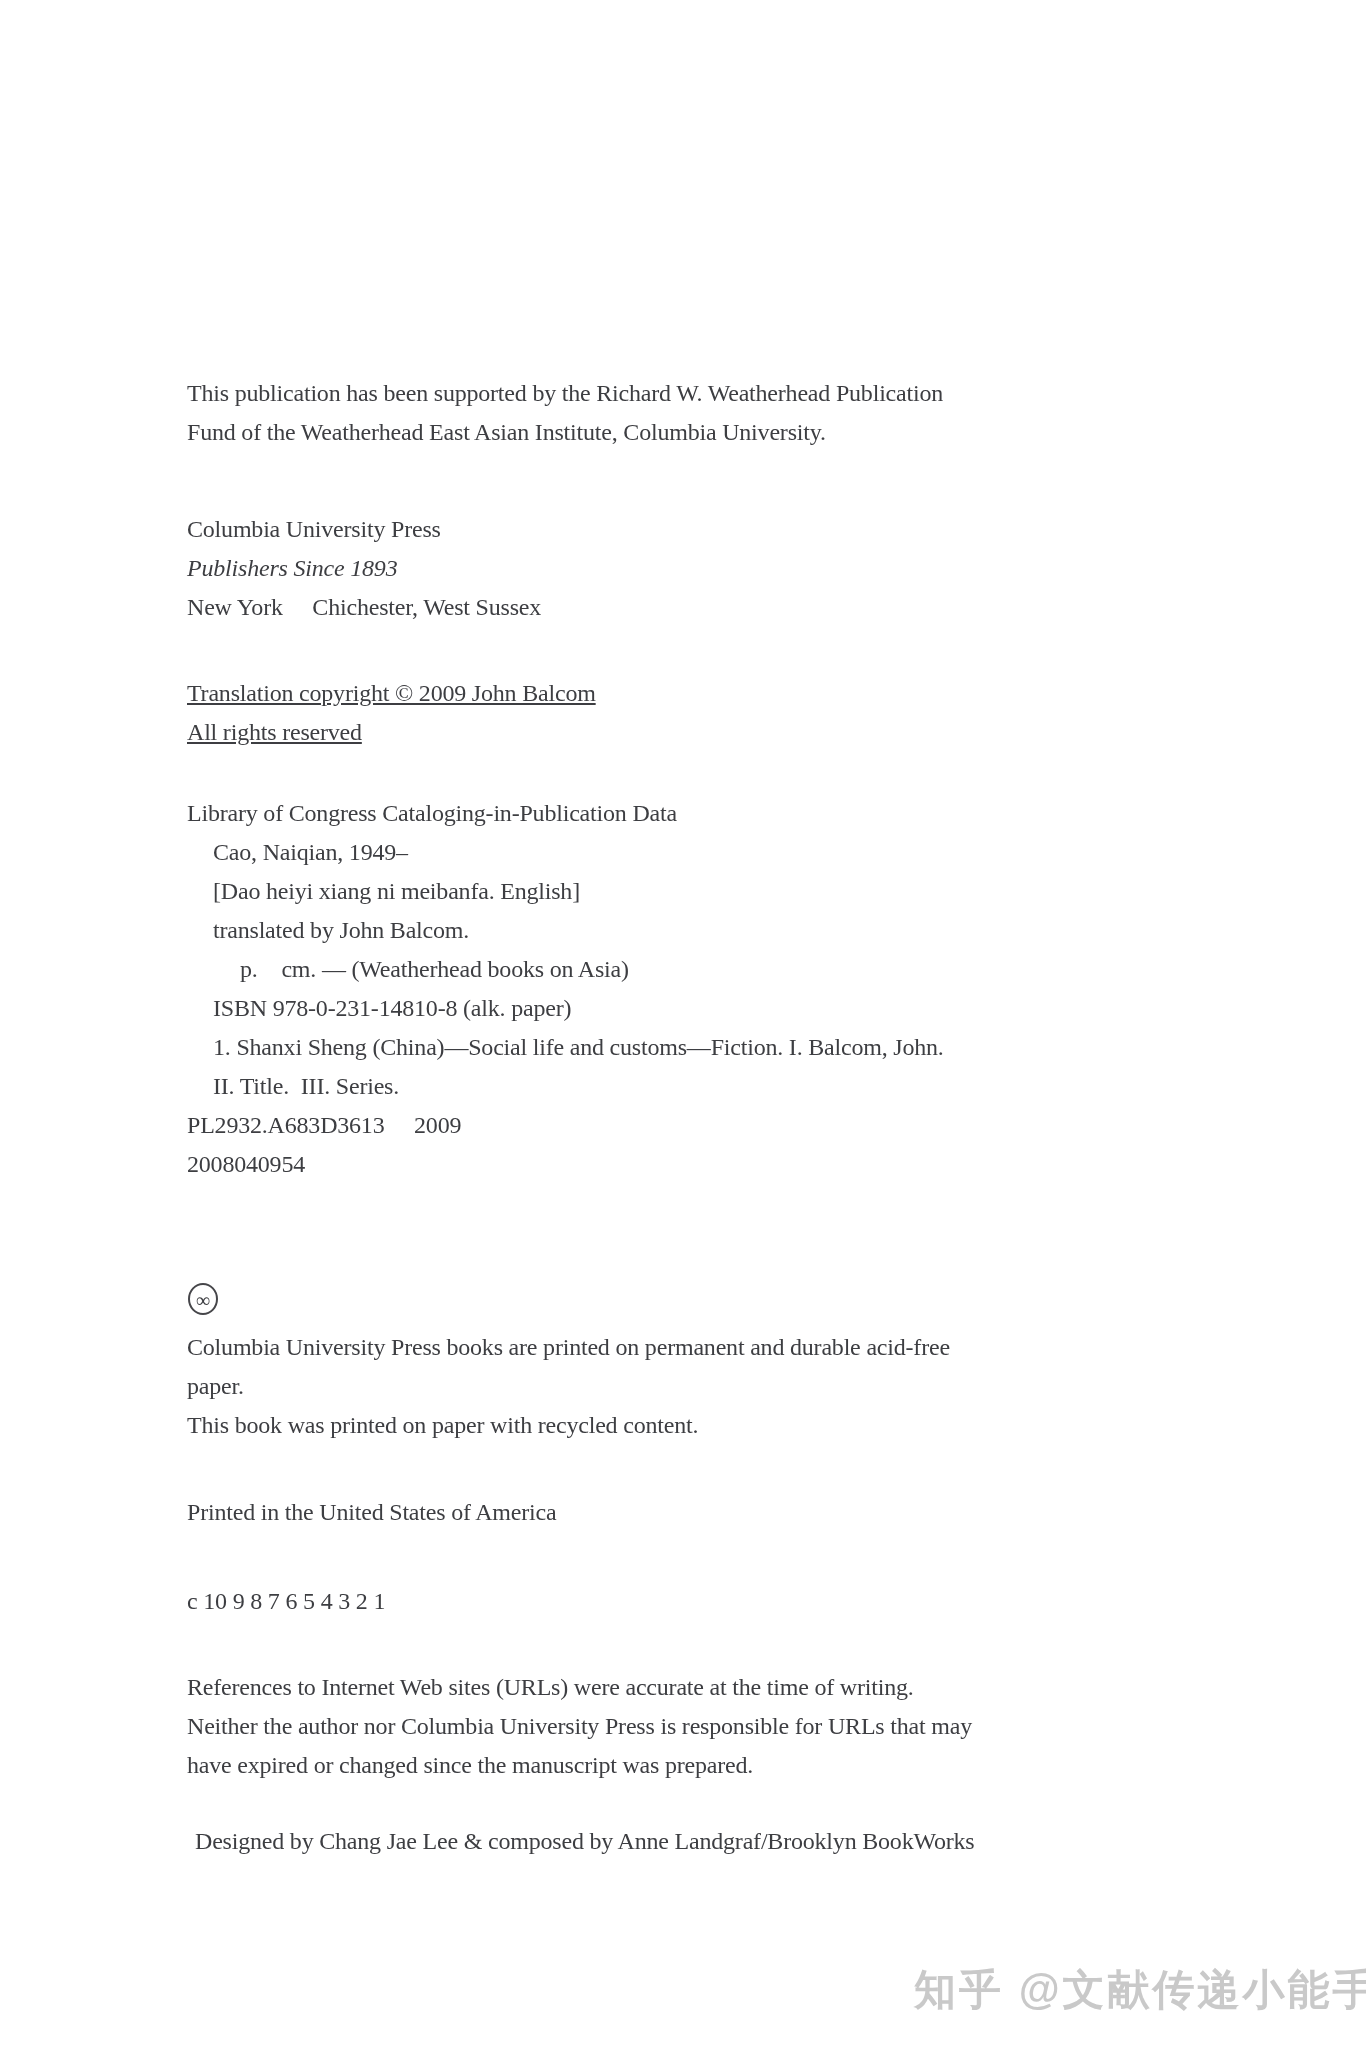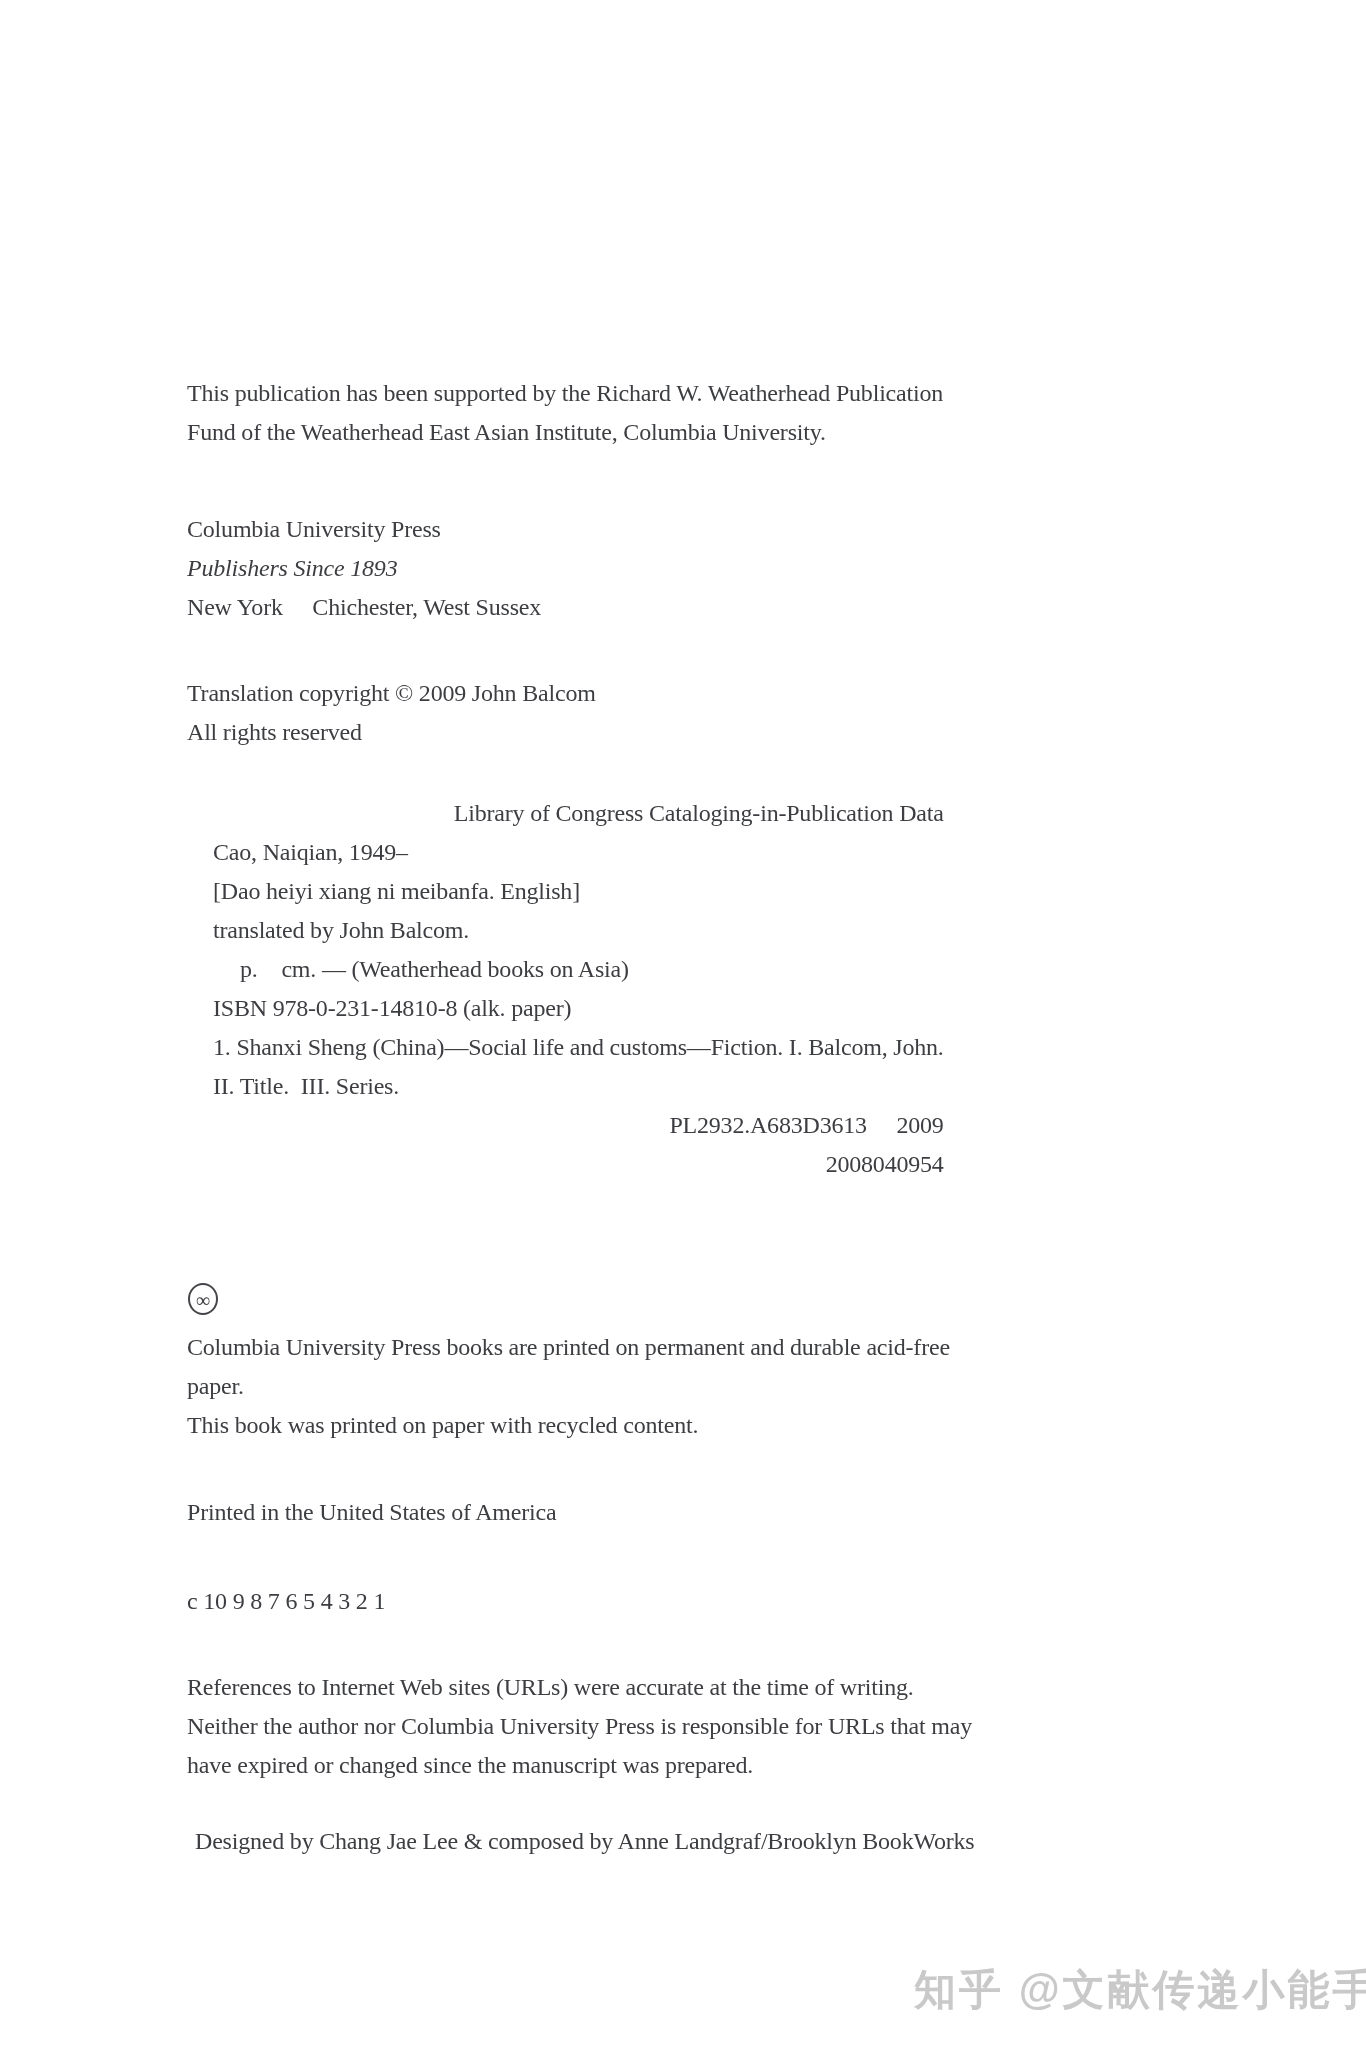--- a/index.html
+++ b/index.html
@@ -18,21 +18,21 @@
     color: #3d3e42;
     letter-spacing: -0.2px;
   }
   .block {
     position: absolute;
     left: 187px;
     line-height: 39px;
     white-space: nowrap;
   }
   .line { display: block; }
-  .indent-0 { padding-left: 0; text-align: right; }
+  .indent-0 { padding-left: 0; }
   .indent-1 { padding-left: 26px; }
   .indent-2 { padding-left: 53px; }
   .italic { font-style: italic; }
   .acid-symbol {
     position: absolute;
     left: 188px; top: 1283px;
     width: 30px; height: 32px;
     border: 2px solid #46464a;
     border-radius: 50%;
     text-align: center;
@@ -63,21 +63,21 @@
     <span class="line">This publication has been supported by the Richard W. Weatherhead Publication</span>
     <span class="line">Fund of the Weatherhead East Asian Institute, Columbia University.</span>
   </div>
 
   <div class="block" style="top: 510px;">
     <span class="line">Columbia University Press</span>
     <span class="line italic">Publishers Since 1893</span>
     <span class="line">New York  Chichester, West Sussex</span>
   </div>
 
-  <div class="block" style="top: 674px;">
+  <div class="block" style="top: 674px; text-decoration: underline;">
     <span class="line">Translation copyright © 2009 John Balcom</span>
     <span class="line">All rights reserved</span>
   </div>
 
   <div class="block" style="top: 794px;">
     <span class="line indent-0">Library of Congress Cataloging-in-Publication Data</span>
     <span class="line indent-1">Cao, Naiqian, 1949–</span>
     <span class="line indent-1">[Dao heiyi xiang ni meibanfa. English]</span>
     <span class="line indent-1">translated by John Balcom.</span>
     <span class="line indent-2">p. cm. — (Weatherhead books on Asia)</span>

